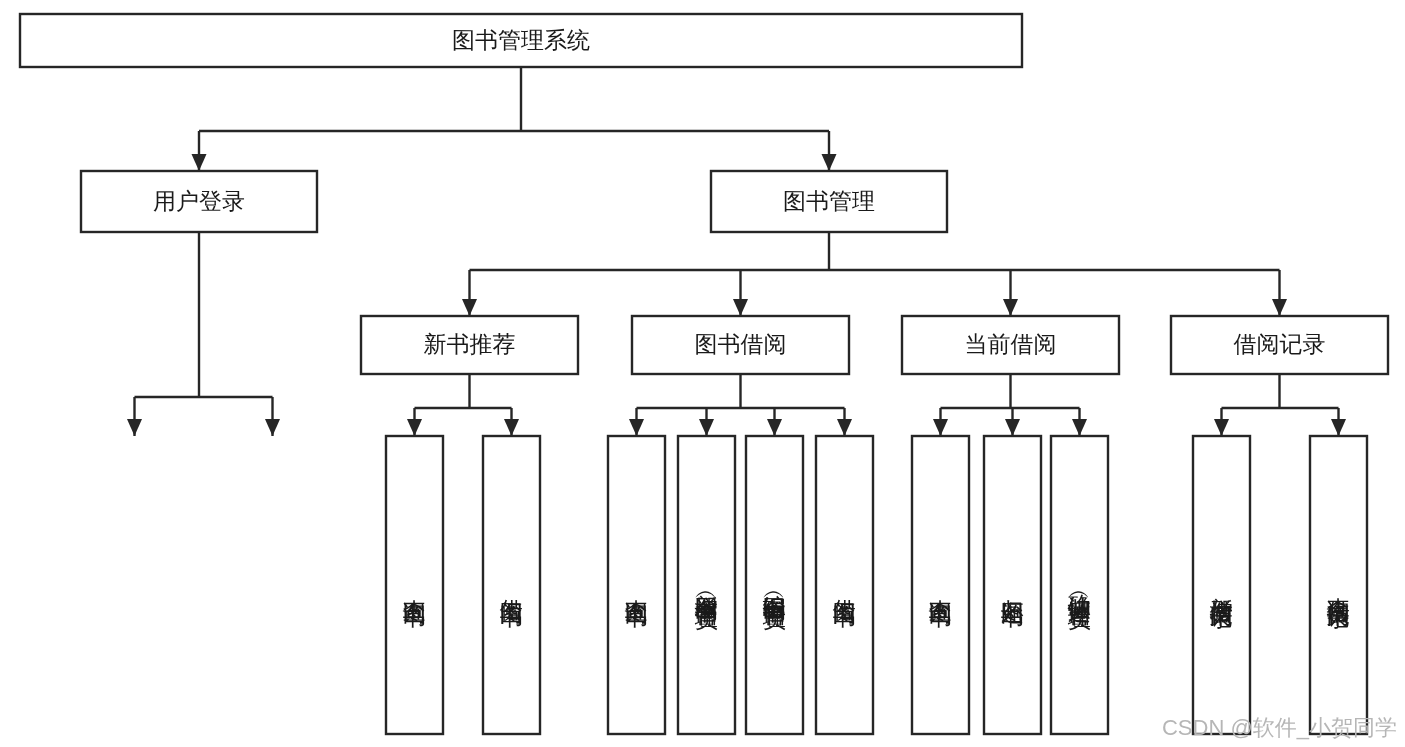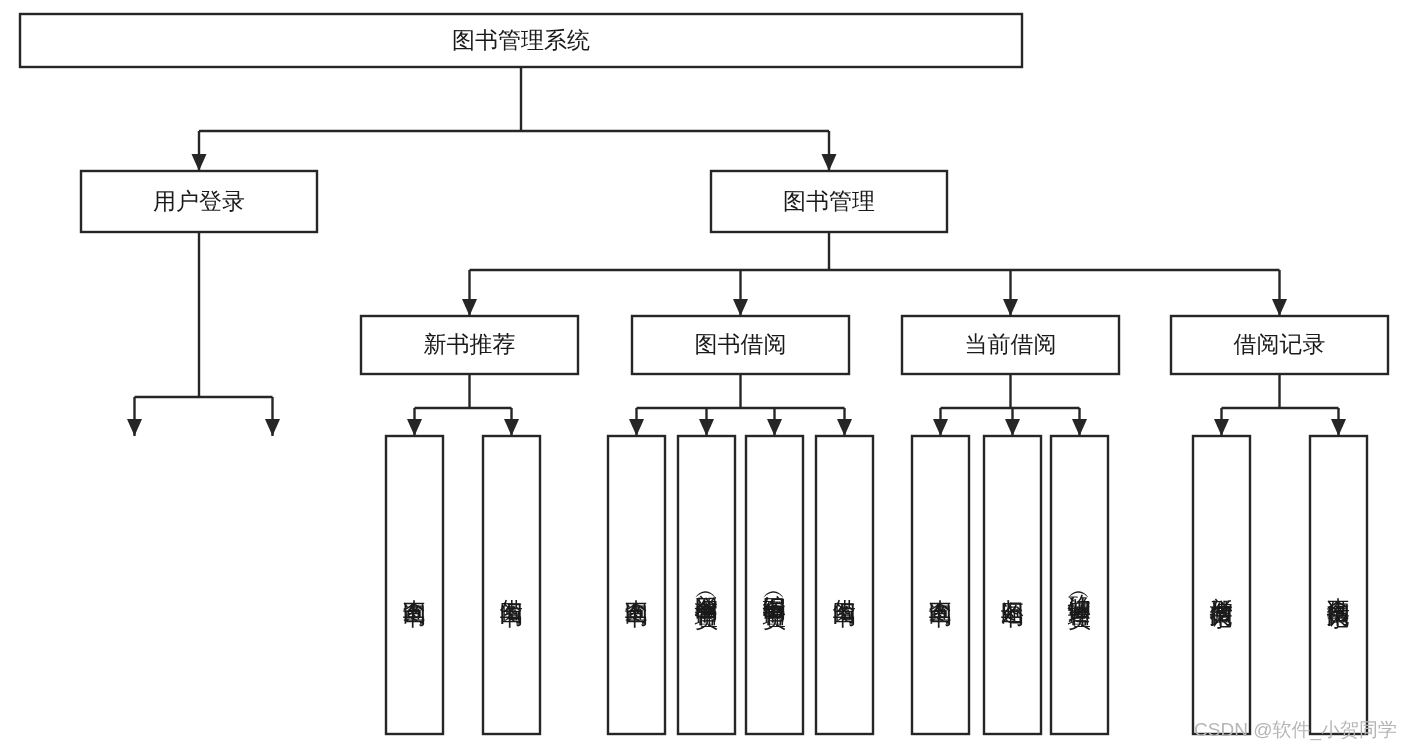--- a/index.html
+++ b/index.html
@@ -63,21 +63,21 @@
     display: flex;
     align-items: center;
     justify-content: center;
     pointer-events: none;
   }
   .watermark {
     position: absolute;
     right: 8px;
     bottom: 4px;
     font-family: "Liberation Sans", "DejaVu Sans", sans-serif;
-    font-size: 19px;
+    font-size: 22px;
     color: #b6b6b6;
     white-space: nowrap;
     user-select: none;
   }
 </style>
 </head>
 <body>
 
 <div id="diagram-root">
   <svg class="flow" viewBox="0 0 1405 747">

